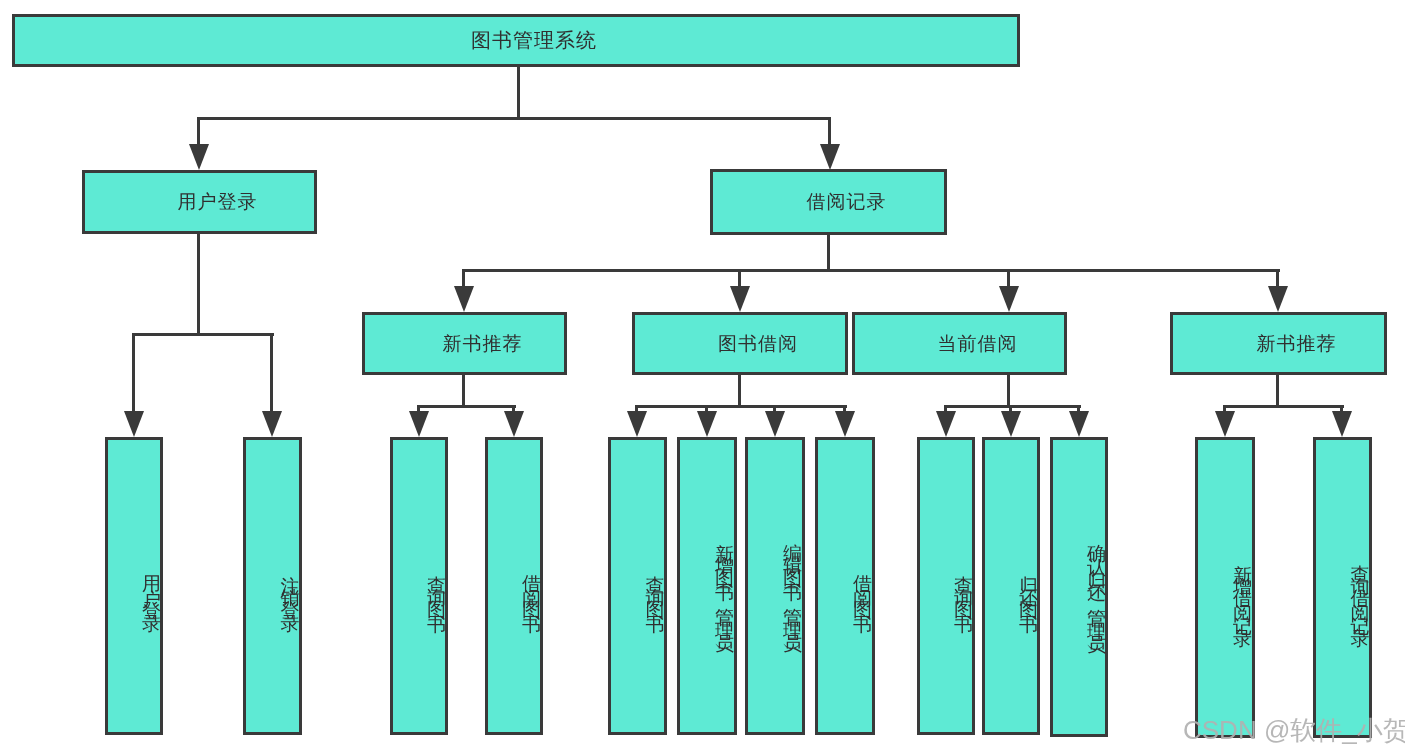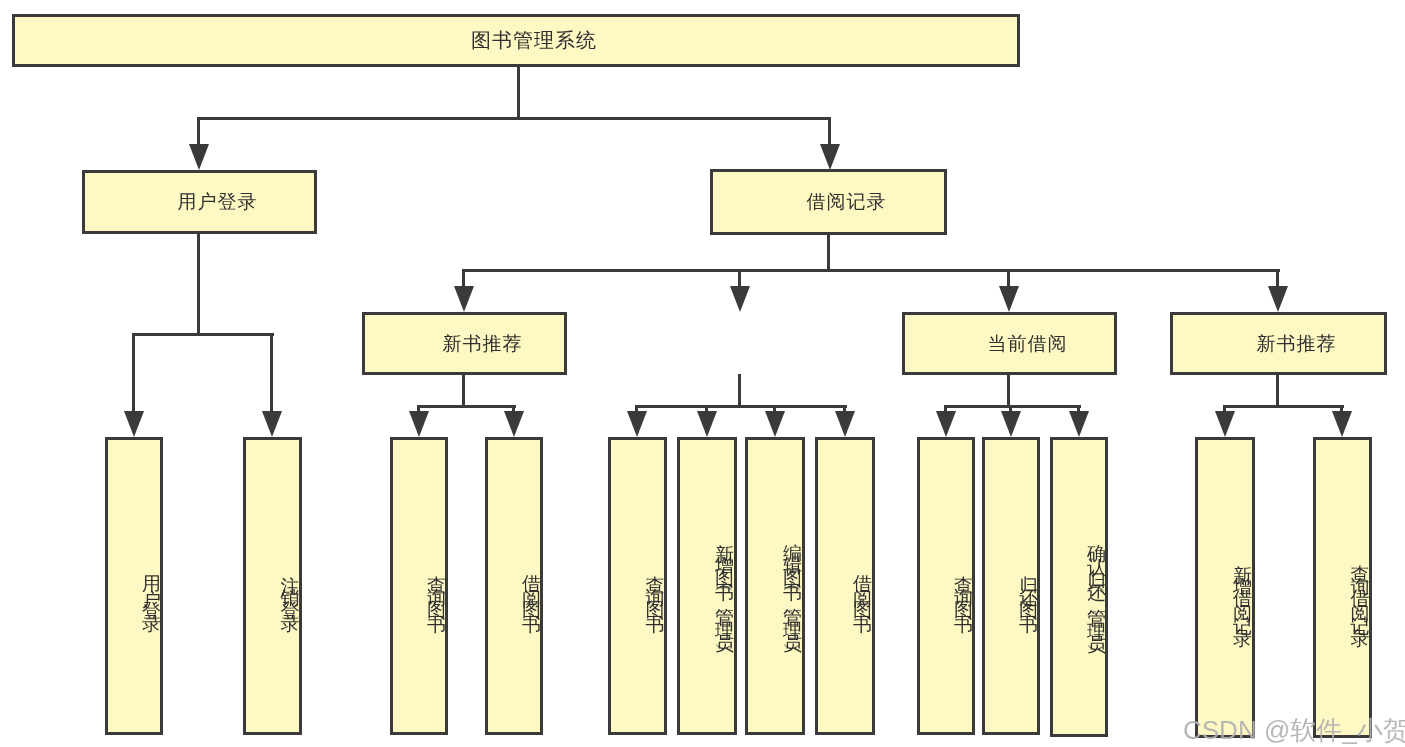--- a/index.html
+++ b/index.html
@@ -7,21 +7,21 @@
     position:relative;
     width:1405px; height:747px;
     background:#ffffff;
     font-family:"Liberation Sans","DejaVu Sans",sans-serif;
     overflow:hidden;
   }
   .node {
     position:absolute;
     box-sizing:border-box;
     border:3px solid #3a3a3a;
-    background:#fef9c3;
+    background:#5eead4;
     display:flex;
     align-items:center;
     justify-content:center;
     color:#303030;
     z-index:2;
     padding-left:36px;
   }
   .node.hz { font-size:19px; letter-spacing:1px; }
   .node.root-box { font-size:20px; }
   .node.vert {
@@ -81,21 +81,24 @@
   <div class="vline" style="left:827px;top:234px;height:38px;"></div>
   <div class="hline" style="left:462px;top:269px;width:818px;"></div>
   <div class="arrow" style="left:454px;top:269px;height:43px;"></div>
   <div class="arrow" style="left:730px;top:269px;height:43px;"></div>
   <div class="arrow" style="left:999px;top:269px;height:43px;"></div>
   <div class="arrow" style="left:1268px;top:269px;height:43px;"></div>
 
   <div class="node hz" style="left:362px;top:312px;width:205px;height:63px;">
     <span>新书推荐</span>
   </div>
-  <div class="node hz" style="left:902px;top:312px;width:215px;height:63px;">
+  <div class="node hz" style="left:632px;top:312px;width:216px;height:63px;">
+    <span>图书借阅</span>
+  </div>
+  <div class="node hz" style="left:852px;top:312px;width:215px;height:63px;">
     <span>当前借阅</span>
   </div>
   <div class="node hz" style="left:1170px;top:312px;width:217px;height:63px;">
     <span>新书推荐</span>
   </div>
 
   <div class="vline" style="left:462px;top:374px;height:33px;"></div>
   <div class="hline" style="left:417px;top:405px;width:99px;"></div>
   <div class="arrow" style="left:409px;top:405px;height:32px;"></div>
   <div class="arrow" style="left:504px;top:405px;height:32px;"></div>

